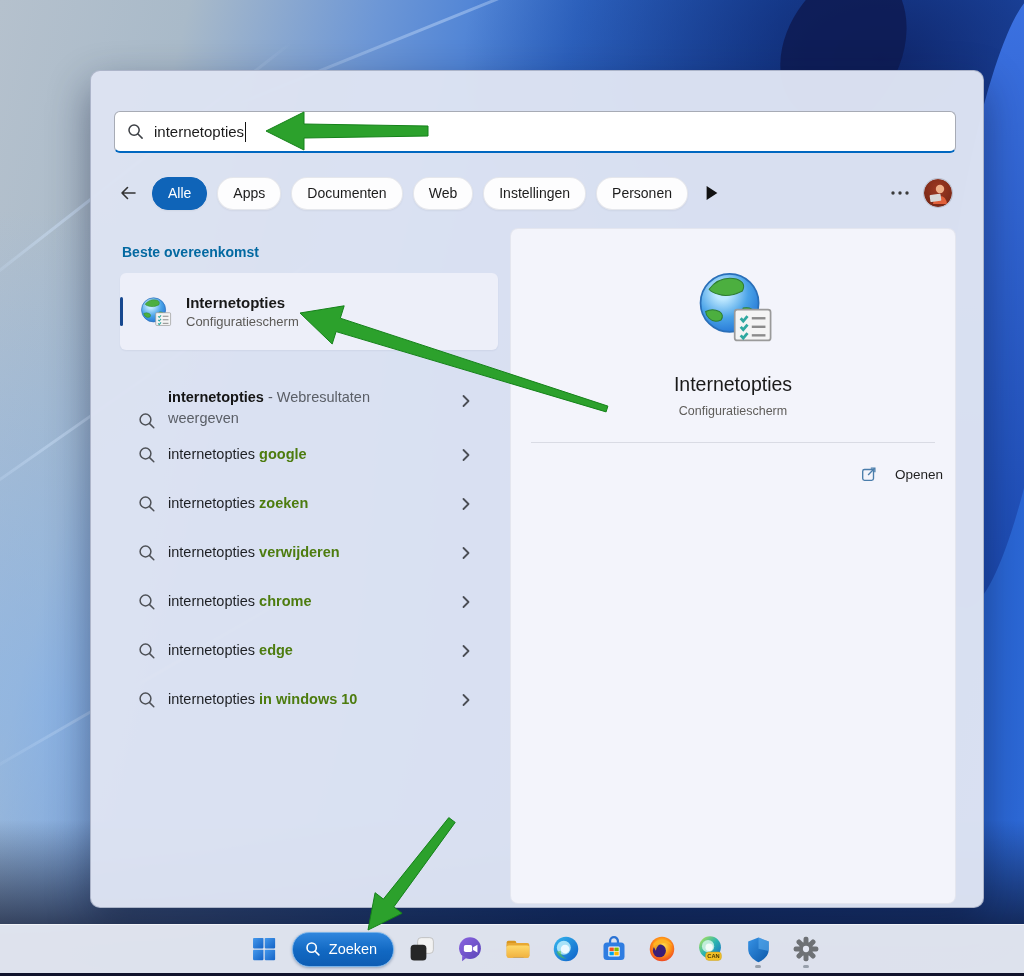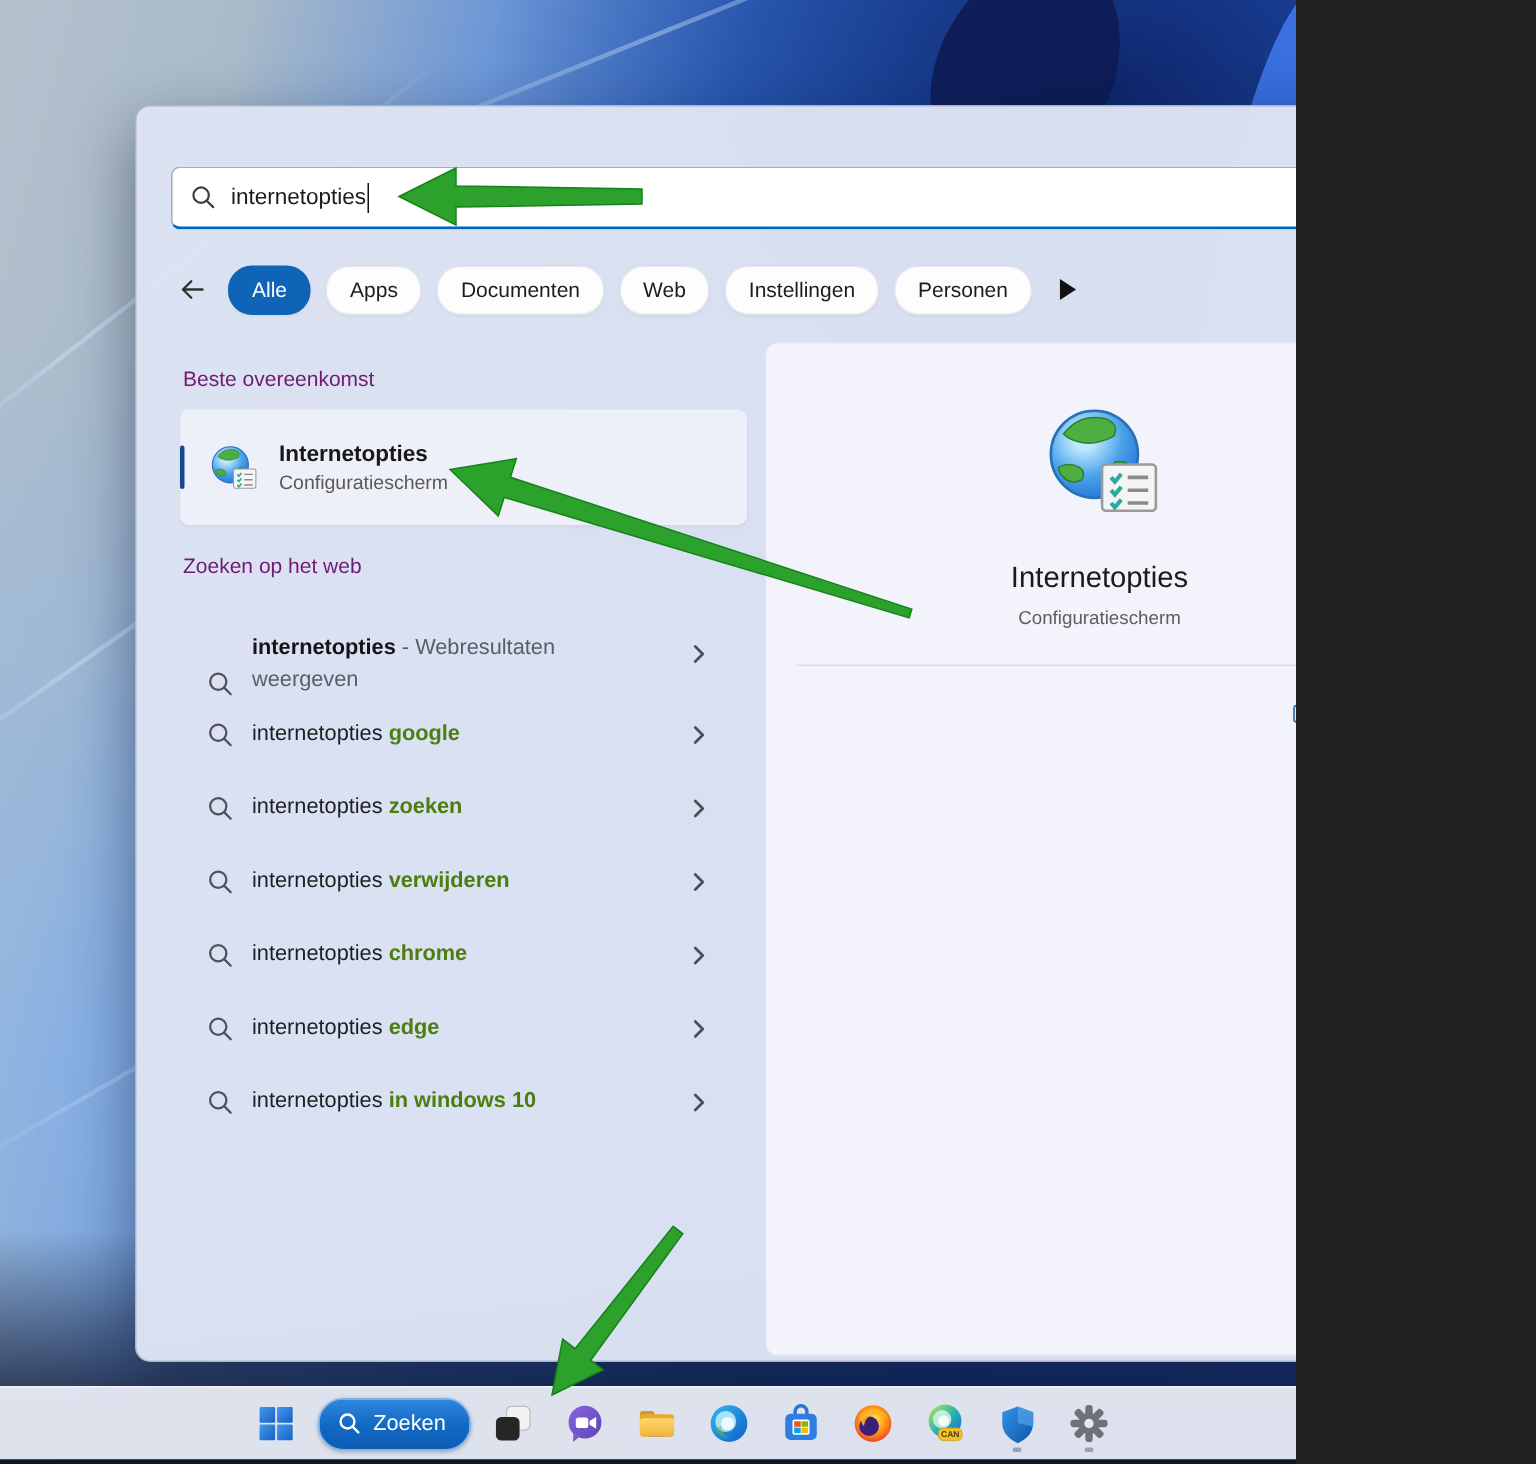--- a/index.html
+++ b/index.html
@@ -1,16 +1,16 @@
 <!DOCTYPE html>
 <html><head>
 <meta charset="utf-8">
 <style>
   html,body{margin:0;padding:0;background:#222;}
-  .desktop{position:relative;width:864px;height:976px;overflow:hidden;
+  .desktop{position:relative;width:1024px;height:976px;overflow:hidden;
     font-family:"Liberation Sans",sans-serif;-webkit-font-smoothing:antialiased;}
 
   
   .wallpaper{position:absolute;inset:0;z-index:0;background-image:
     linear-gradient(180deg,rgba(8,13,36,0) 84%,rgba(8,13,36,0.82) 97%),
     radial-gradient(1000px 800px at 6% 72%,rgba(125,178,245,0.55),transparent 62%),
     radial-gradient(760px 520px at 86% 6%,rgba(10,22,80,0.78),transparent 55%),
     linear-gradient(104deg,#b5c1cd 0%,#a9bac9 15%,#6d97d6 30%,#3472d6 46%,#2160cb 62%,#2663d2 80%,#2e6ad8 100%);}
   .streak{position:absolute;height:3px;border-radius:2px;transform-origin:left center;
     background:linear-gradient(90deg,transparent,rgba(210,230,255,.75),transparent);}
@@ -44,21 +44,21 @@
     font-size:14px;color:#1c1c1c;background:rgba(255,255,255,0.93);
     border:1px solid rgba(120,130,150,0.18);box-shadow:0 1px 2px rgba(0,0,0,0.05);
     cursor:pointer;white-space:nowrap;}
   .pill.active{background:#0f64b8;color:#fff;border-color:#0f64b8;}
   .spacer{flex:1;}
   .avatar{width:28px;height:28px;border-radius:50%;overflow:hidden;cursor:pointer;
     flex:0 0 auto;margin-right:4px;box-shadow:0 0 0 1px rgba(0,0,0,0.15);}
 
   .content{position:absolute;left:23px;right:27px;top:157px;bottom:3px;display:flex;}
   .left-col{width:384px;flex:0 0 auto;}
-  .sec-header{margin:16px 0 0 8px;font-size:14px;font-weight:400;color:#701a75;}
+  .sec-header{margin:16px 0 0 8px;font-size:14px;font-weight:700;color:#0369a1;}
   .sec-header.web{margin-top:19px;}
 
   .best-card{margin:13px 0 0 6px;width:378px;height:77px;box-sizing:border-box;border-radius:6px;
     background:#edeff9;position:relative;display:flex;align-items:center;padding-left:18px;
     cursor:pointer;box-shadow:0 1px 2px rgba(30,40,80,0.06);}
   .best-accent{position:absolute;left:0;top:24px;width:3px;height:29px;border-radius:2px;background:#17488f;}
   .best-icon{flex:0 0 auto;margin-right:14px;display:flex;}
   .best-title{font-size:15px;font-weight:600;color:#191919;}
   .best-sub{font-size:13px;color:#5c5a57;margin-top:3px;}
 
@@ -234,21 +234,20 @@
               <line x1="35" y1="35" x2="43" y2="35" stroke="#8b8b8b" stroke-width="1.4"></line>
               <line x1="35" y1="40" x2="43" y2="40" stroke="#8b8b8b" stroke-width="1.4"></line>
             </svg>
           </span>
           <span>
             <div class="best-title">Internetopties</div>
             <div class="best-sub">Configuratiescherm</div>
           </span>
         </div>
 
-        <div class="sec-header web">Zoeken op het web</div>
 
         <div class="rows">
 
           <div class="row two-line">
             <span class="q-icon">
                 <svg width="18" height="18" viewBox="0 0 18 18">
                   <circle cx="7.5" cy="7.5" r="5.4" fill="none" stroke="#4e5157" stroke-width="1.5"></circle>
                   <line x1="11.6" y1="11.6" x2="15.8" y2="15.8" stroke="#4e5157" stroke-width="1.5" stroke-linecap="round"></line>
                 </svg>
               </span>

